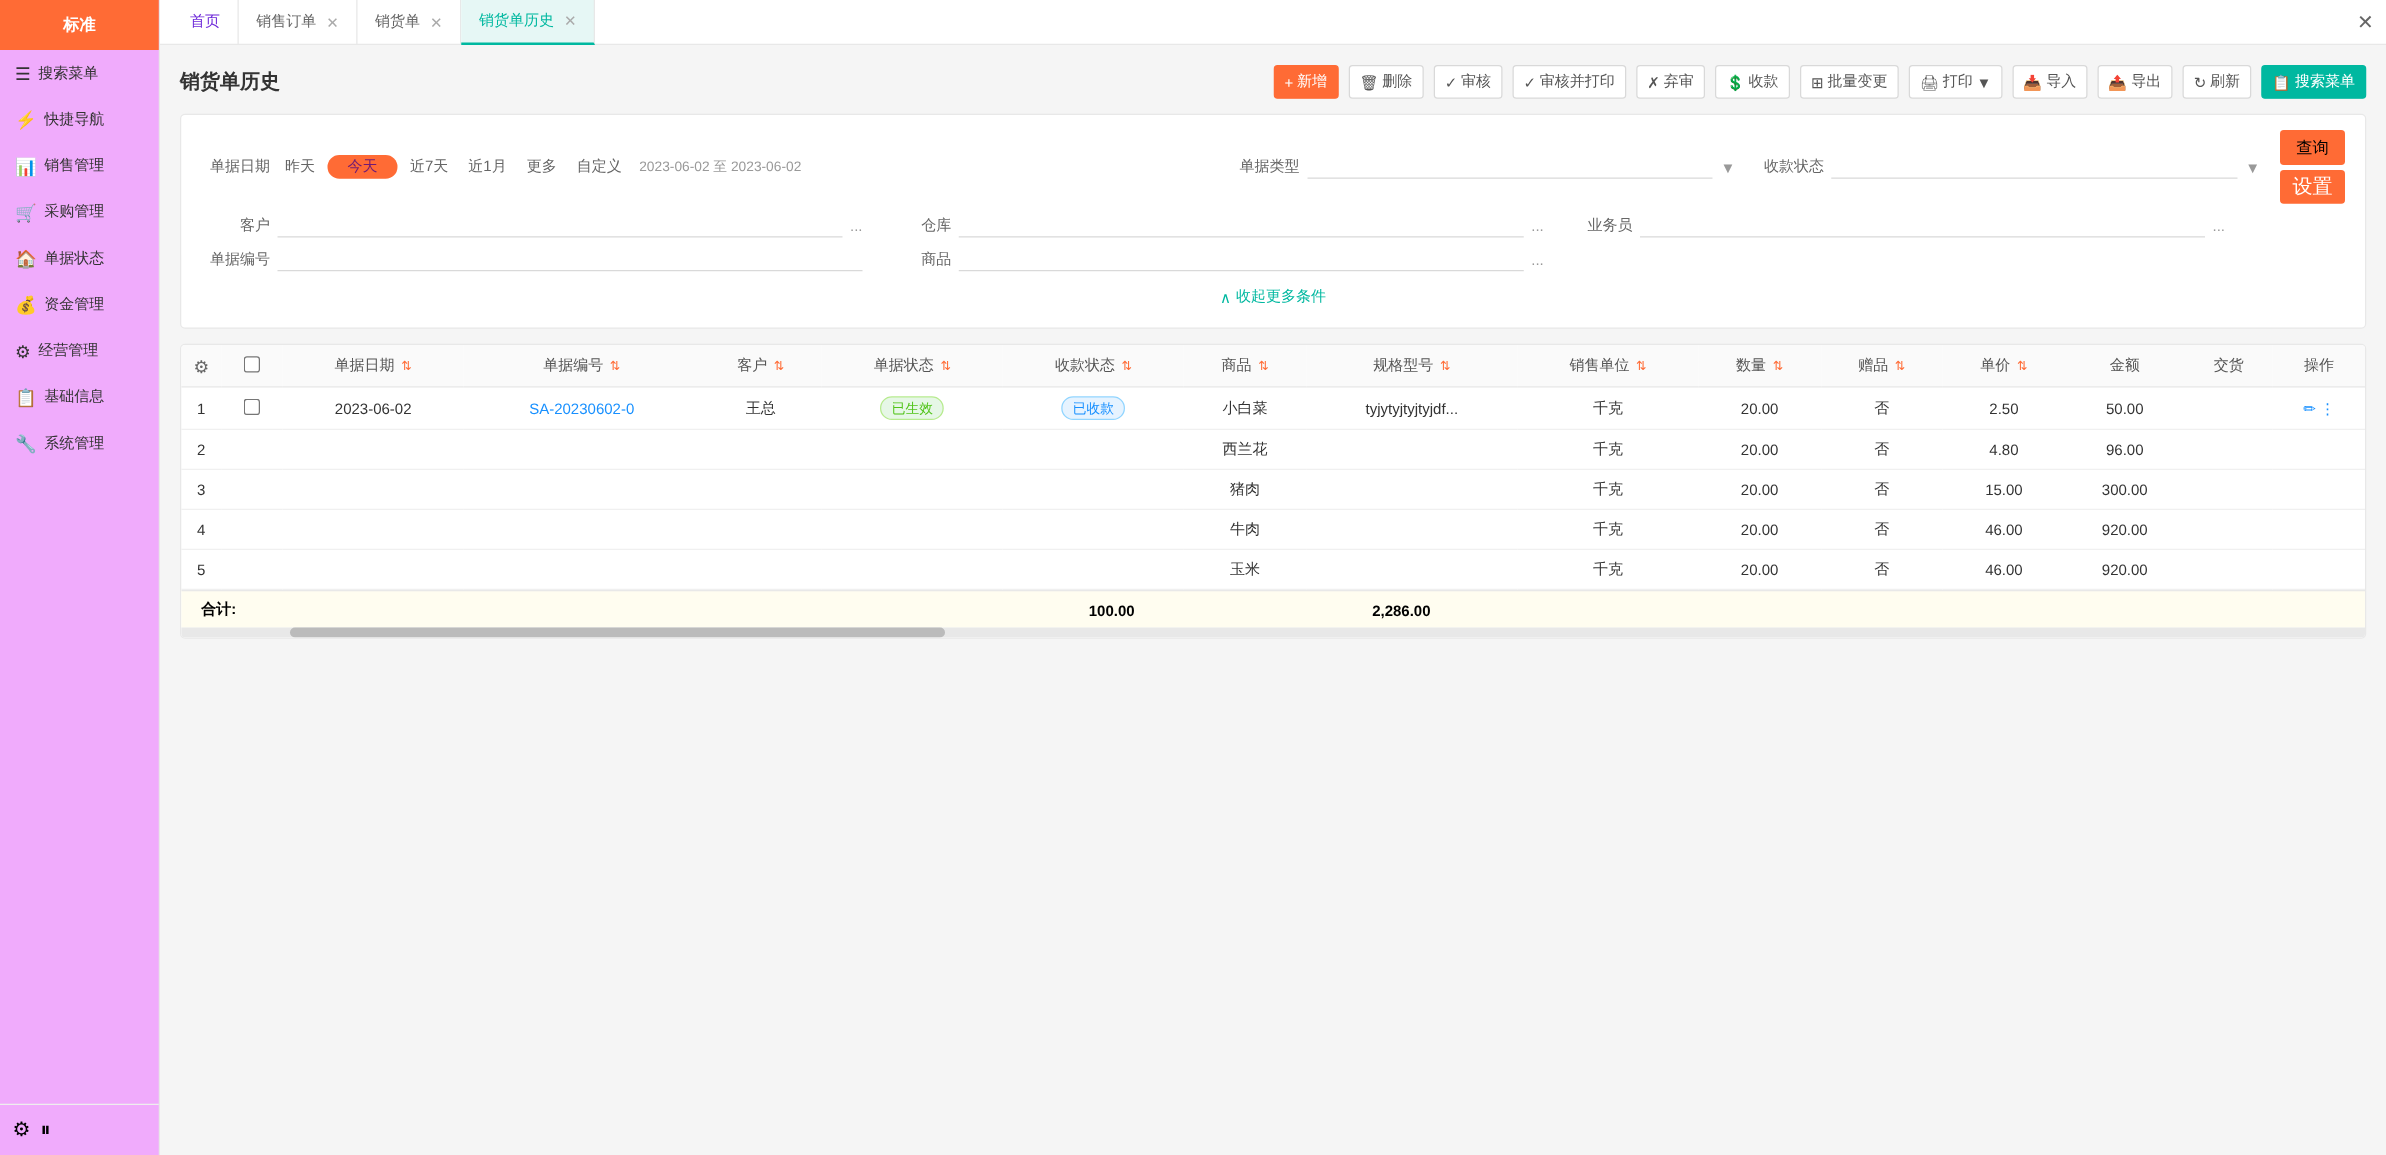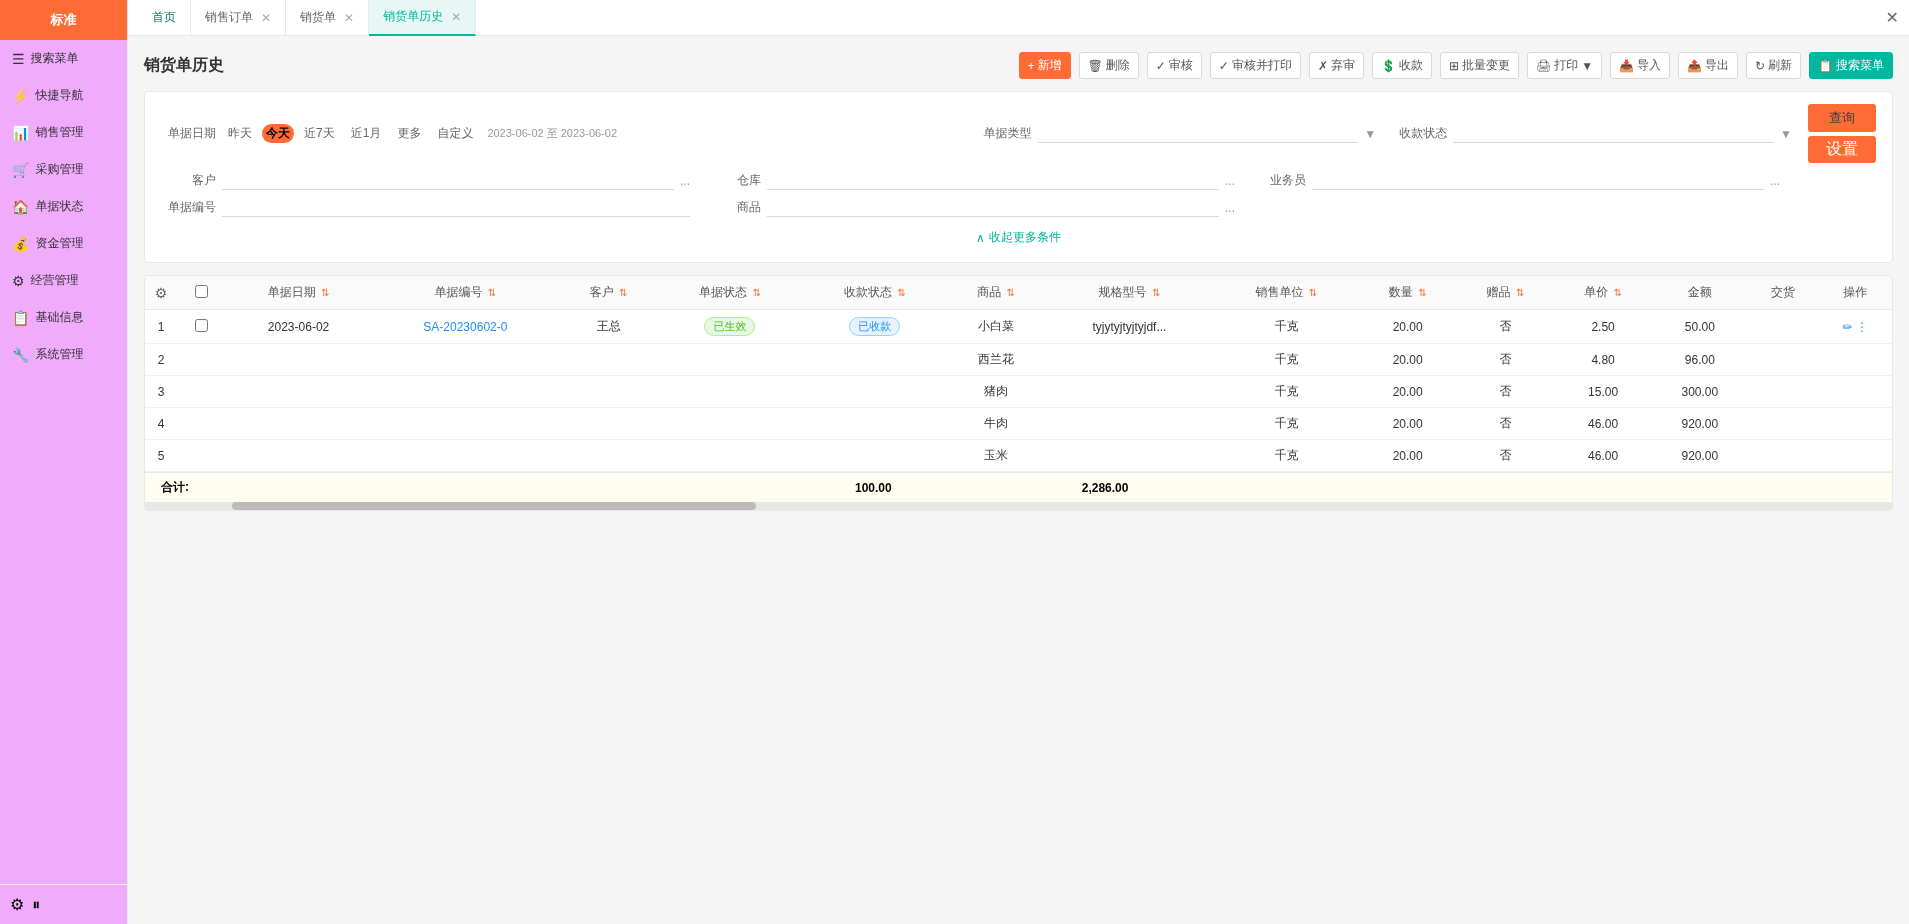--- a/index.html
+++ b/index.html
@@ -13,21 +13,21 @@
     .sidebar-bottom { margin-top: auto; padding: 10px; display: flex; gap: 8px; align-items: center; border-top: 1px solid #eee; }
 
     
     .main { flex: 1; display: flex; flex-direction: column; overflow: hidden; }
 
     
     .top-tabs { display: flex; align-items: center; background: #fff; border-bottom: 1px solid #e8e8e8; height: 36px; padding: 0 10px; gap: 0; }
     .top-tab { padding: 0 14px; height: 36px; display: flex; align-items: center; font-size: 12px; cursor: pointer; color: #666; border-right: 1px solid #e8e8e8; gap: 4px; }
     .top-tab.active { background: #e6f7f5; color: #00b8a0; border-bottom: 2px solid #00b8a0; }
     .tab-close { margin-left: 4px; cursor: pointer; color: #aaa; }
-    .top-tab-home { color: #0f766e; }
+    .top-tab-home { color: #6d28d9; }
     .top-tabs-right { margin-left: auto; display: flex; align-items: center; }
 
     
     .content { flex: 1; overflow: auto; padding: 16px; background: #f5f5f5; }
 
     
     .page-header { display: flex; align-items: center; justify-content: space-between; margin-bottom: 12px; }
     .page-title { font-size: 16px; font-weight: bold; color: #333; }
     .toolbar { display: flex; align-items: center; gap: 8px; flex-wrap: wrap; }
     .toolbar-btn { display: flex; align-items: center; gap: 3px; padding: 4px 8px; font-size: 12px; cursor: pointer; color: #555; background: #fff; border: 1px solid #d9d9d9; border-radius: 3px; }
@@ -36,49 +36,49 @@
 
     
     .filter-area { background: #fff; border: 1px solid #e8e8e8; border-radius: 4px; padding: 12px 16px; margin-bottom: 12px; }
     .filter-row { display: flex; align-items: center; gap: 16px; margin-bottom: 8px; }
     .filter-item { display: flex; align-items: center; gap: 6px; flex: 1; }
     .filter-label { color: #666; white-space: nowrap; min-width: 55px; text-align: right; }
     .filter-input { flex: 1; border: none; border-bottom: 1px solid #d9d9d9; padding: 2px 4px; font-size: 12px; outline: none; color: #333; }
     .filter-date-row { display: flex; align-items: center; gap: 8px; }
     .date-preset { display: flex; gap: 4px; }
     .date-btn { padding: 1px 6px; font-size: 12px; cursor: pointer; color: #666; border-radius: 3px; }
-    .date-btn.active { background: #ff6b35; color: #000000; border-radius: 10px; padding: 1px 4px; font-weight: bold; }
+    .date-btn.active { background: #ff6b35; color: #701a75; border-radius: 10px; padding: 1px 16px; }
     .date-range { font-size: 11px; color: #999; margin-left: 0; }
     .filter-dots { color: #999; cursor: pointer; }
     .collapse-btn { display: flex; align-items: center; justify-content: center; gap: 4px; color: #00b8a0; cursor: pointer; font-size: 12px; padding: 4px 0; }
 
     
     .table-container { background: #fff; border: 1px solid #e8e8e8; border-radius: 4px; overflow: hidden; }
     table { width: 100%; border-collapse: collapse; font-size: 12px; }
     thead tr { background: #fafafa; }
     th { padding: 8px 6px; text-align: center; color: #555; font-weight: normal; border-bottom: 1px solid #e8e8e8; white-space: nowrap; cursor: pointer; }
     th .sort-icon { color: #ff6b35; font-size: 10px; margin-left: 2px; }
     td { padding: 7px 6px; text-align: center; border-bottom: 1px solid #f0f0f0; color: #333; }
     .status-badge { display: inline-block; padding: 1px 8px; border-radius: 10px; font-size: 11px; }
     .status-effective { background: #e6f7e6; color: #52c41a; border: 1px solid #b7eb8f; }
     .status-collected { background: #e6f3ff; color: #1890ff; border: 1px solid #91d5ff; }
     .link-text { color: #1890ff; cursor: pointer; }
 
     
-    .table-footer { background: #fffdf0; border-top: 1px solid #e8e8e8; padding: 6px 16px; display: flex; align-items: center; gap: 16px; font-size: 12px; font-weight: bold; }
+    .table-footer { background: #fffdf0; border-top: 1px solid #e8e8e8; padding: 6px 16px; display: flex; align-items: flex-end; gap: 32px; font-size: 12px; font-weight: bold; }
     .footer-total { display: flex; gap: 40px; }
 
     
     .pagination { display: flex; align-items: center; justify-content: flex-end; padding: 8px 16px; background: #fff; border-top: 1px solid #f0f0f0; gap: 6px; font-size: 12px; }
     .page-size-select { border: 1px solid #d9d9d9; border-radius: 3px; padding: 1px 4px; font-size: 12px; }
     .page-btn { width: 24px; height: 24px; display: flex; align-items: center; justify-content: center; border: 1px solid #d9d9d9; border-radius: 3px; cursor: pointer; color: #666; }
     .page-btn.disabled { color: #ccc; cursor: not-allowed; }
     .page-input { width: 32px; border: 1px solid #d9d9d9; border-radius: 3px; text-align: center; padding: 1px 2px; font-size: 12px; }
     .settings-btn { background: #ff6b35; color: #fff; border: none; border-radius: 3px; padding: 3px 10px; font-size: 16px; cursor: pointer; }
-    .query-btn { background: #ff6b35; color: #404040; border: none; border-radius: 3px; padding: 5px 21px; font-size: 13px; cursor: pointer; }
+    .query-btn { background: #ff6b35; color: #000000; border: none; border-radius: 3px; padding: 5px 5px; font-size: 13px; cursor: pointer; }
 
     .th-settings { width: 32px; }
     .gear-th { background: none; border: none; cursor: pointer; font-size: 14px; color: #666; }
 
     
     ::-webkit-scrollbar { width: 6px; height: 6px; }
     ::-webkit-scrollbar-thumb { background: #ccc; border-radius: 3px; }
   </style>
 </head>
 <body>

